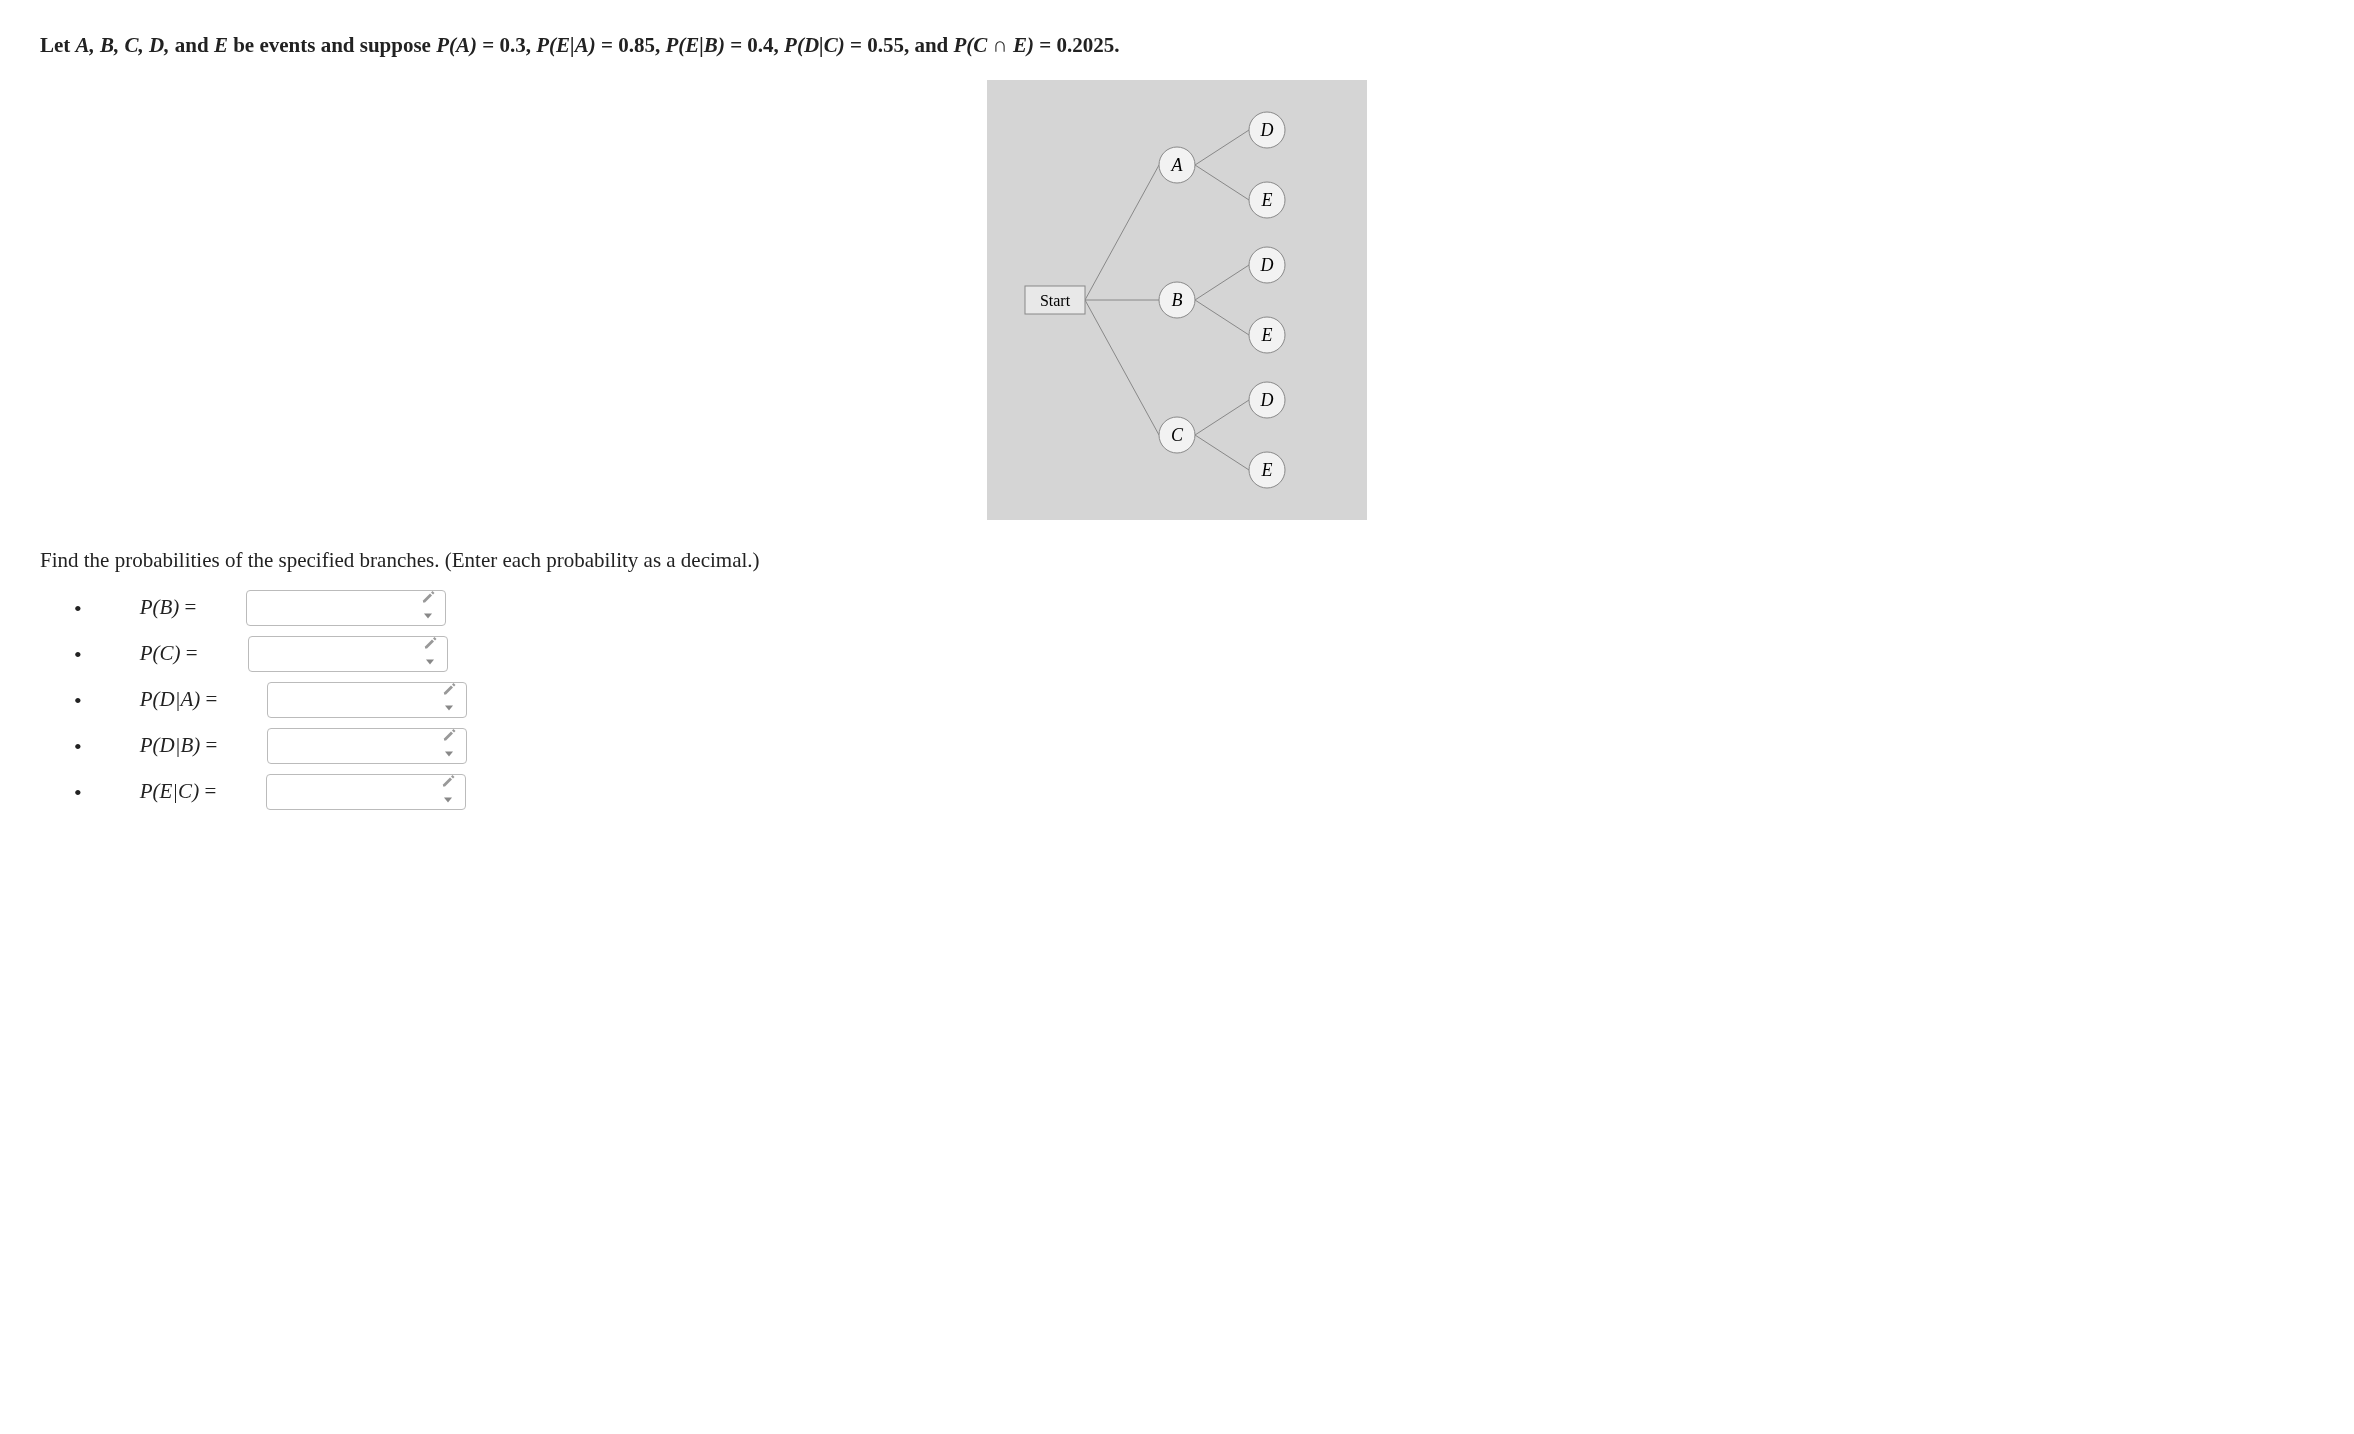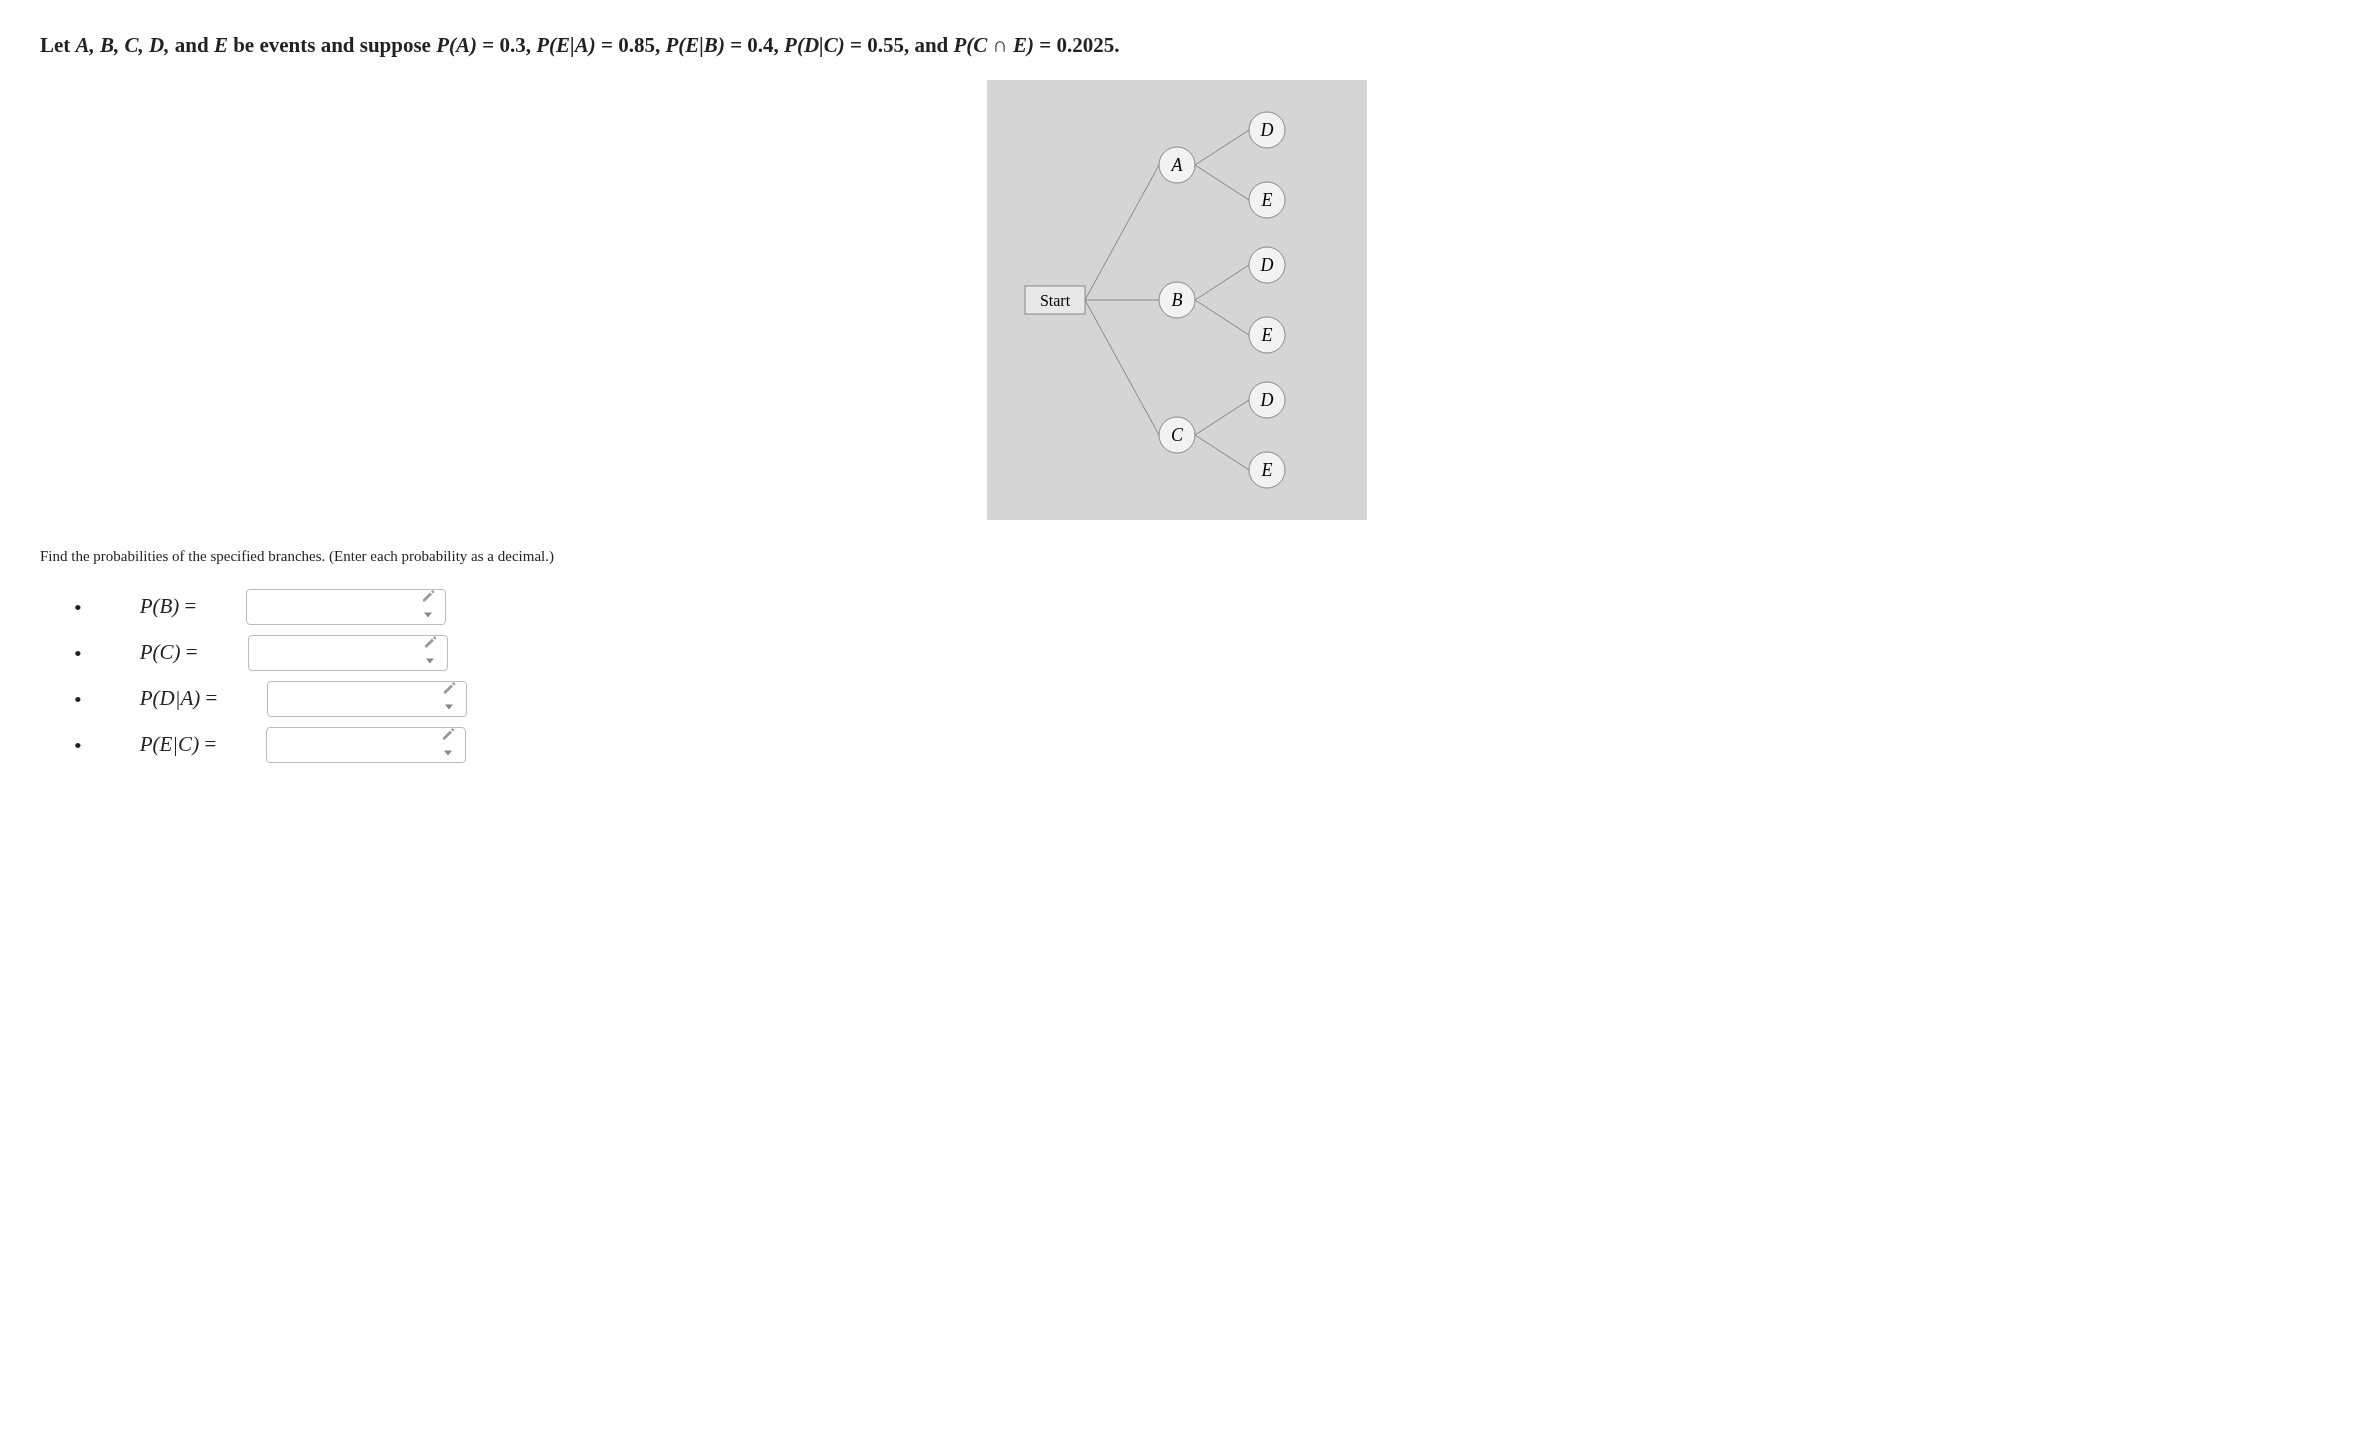--- a/index.html
+++ b/index.html
@@ -36,21 +36,21 @@
       text-anchor: middle;
       dominant-baseline: central;
     }
     .start-text {
       font-family: Georgia, serif;
       font-size: 16px;
       font-style: normal;
       text-anchor: middle;
       dominant-baseline: central;
     }
-    .instruction { font-size: 15px; margin-bottom: 22px; }
+    .instruction { font-size: 21px; margin-bottom: 14px; }
     .answer-list { list-style: disc; padding-left: 60px; }
     .answer-list li { margin-bottom: 10px; display: flex; align-items: center; font-size: 21px; gap: 44px; }
     .answer-list li::before {
       content: "•";
       margin-left: -26px;
       margin-right: 14px;
       font-size: 22px;
     }
     .answer-label { margin-right: 6px; }
     .answer-input {
@@ -166,20 +166,32 @@
       <input class="answer-input" type="text" style="">
       <span class="pencil-icon">
         <svg width="16" height="14" viewBox="0 0 16 14">
             <path d="M1 10 L8 3 L10 5 L3 12 L1 12 Z" fill="#999"></path>
             <path d="M9 2 L11 4 L12.5 2.5 L10.5 0.5 Z" fill="#999"></path>
           </svg><span class="caret-down"></span>
       </span>
     </span>
   </li>
   <li>
+    <span class="answer-label"><span class="math-var">P(D|B)</span><span> =</span></span>
+    <span class="input-wrap">
+      <input class="answer-input" type="text" style="">
+      <span class="pencil-icon">
+        <svg width="16" height="14" viewBox="0 0 16 14">
+            <path d="M1 10 L8 3 L10 5 L3 12 L1 12 Z" fill="#999"></path>
+            <path d="M9 2 L11 4 L12.5 2.5 L10.5 0.5 Z" fill="#999"></path>
+          </svg><span class="caret-down"></span>
+      </span>
+    </span>
+  </li>
+  <li>
     <span class="answer-label"><span class="math-var">P(E|C)</span><span> =</span></span>
     <span class="input-wrap">
       <input class="answer-input" type="text" style="">
       <span class="pencil-icon">
         <svg width="16" height="14" viewBox="0 0 16 14">
             <path d="M1 10 L8 3 L10 5 L3 12 L1 12 Z" fill="#999"></path>
             <path d="M9 2 L11 4 L12.5 2.5 L10.5 0.5 Z" fill="#999"></path>
           </svg><span class="caret-down"></span>
       </span>
     </span>

